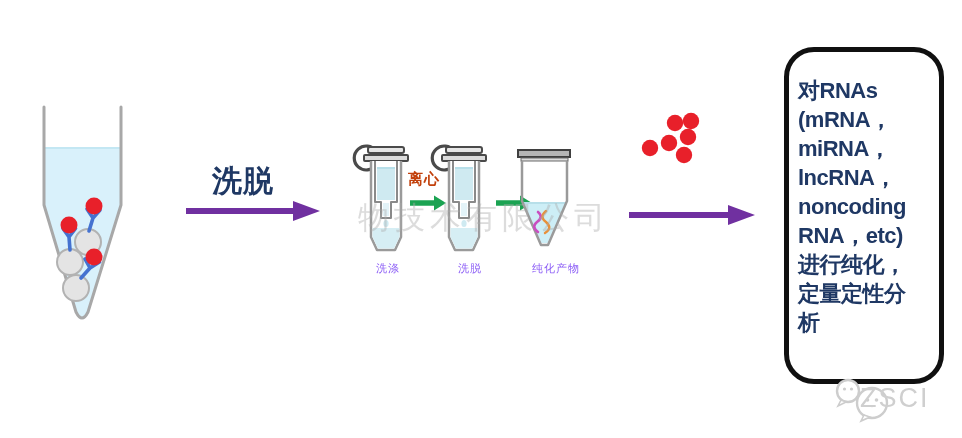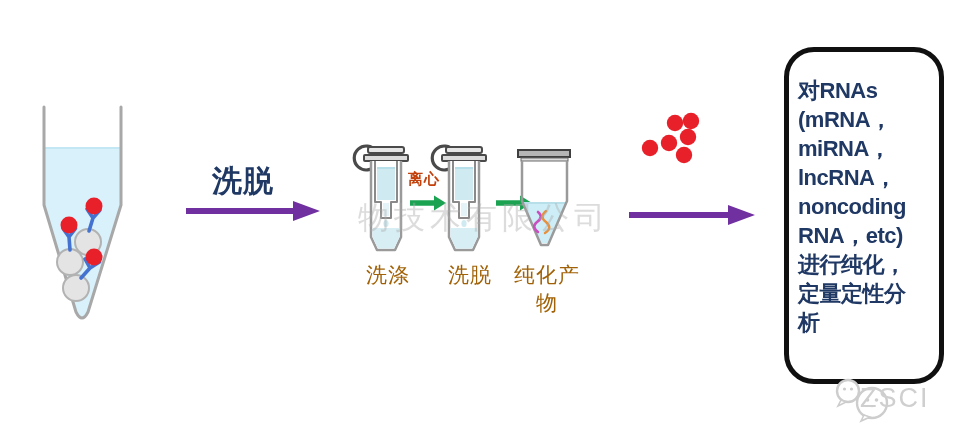--- a/index.html
+++ b/index.html
@@ -6,24 +6,24 @@
   .canvas{
     position:relative;width:962px;height:438px;background:#ffffff;overflow:hidden;
     font-family:"Liberation Sans","DejaVu Sans",sans-serif;
   }
   .abs{position:absolute;}
   .navy{color:#1F3864;font-weight:bold;}
   
   .elution-label{left:212px;top:161px;font-size:30px;letter-spacing:1px;}
   .rnas-label{left:645px;top:166px;font-size:26px;}
   
-  .step-label{font-size:21px;color:#a16207;font-weight:500;letter-spacing:1px;}
+  .step-label{font-size:11px;color:#8b5cf6;font-weight:500;letter-spacing:1px;}
   .lbl-wash{left:366px;top:261px;width:44px;text-align:center;}
   .lbl-elute{left:448px;top:261px;width:44px;text-align:center;}
-  .lbl-product{left:514px;top:261px;width:66px;text-align:center;}
+  .lbl-product{left:514px;top:261px;width:66px;text-align:right;}
   .centrifuge-label{left:408px;top:170px;font-size:15px;color:#c2410c;font-weight:bold;letter-spacing:1px;}
   .caption{left:358px;top:298px;font-size:27px;}
   
   .company-watermark{
     left:326px;top:197px;font-size:31px;letter-spacing:5px;
     color:rgba(172,172,172,0.42);white-space:nowrap;font-weight:400;margin-left:32px;
   }
   .zsci-text{left:860px;top:383px;font-size:27px;color:#cfcfcf;letter-spacing:2px;font-weight:400;}
   
   .result-box{

